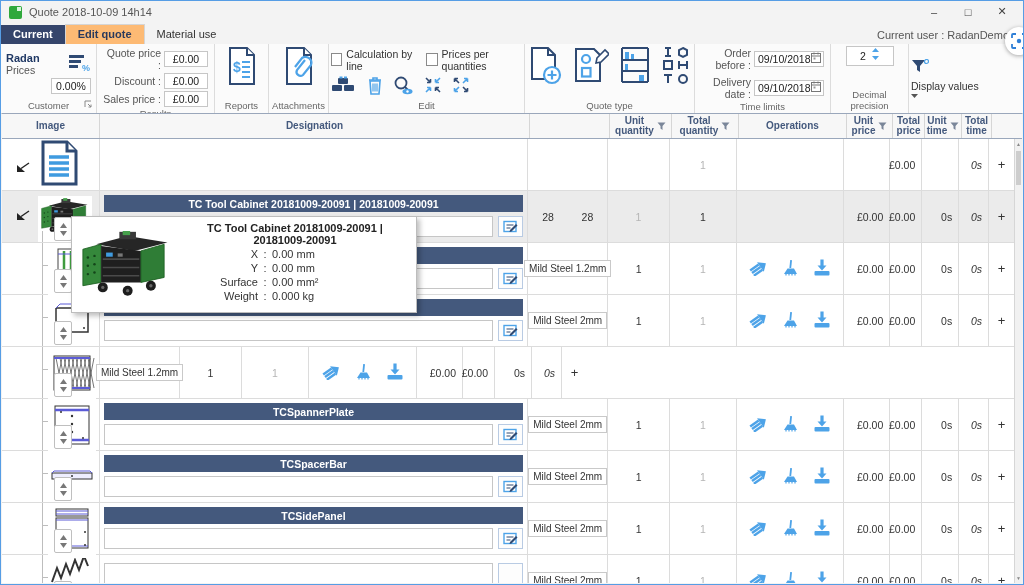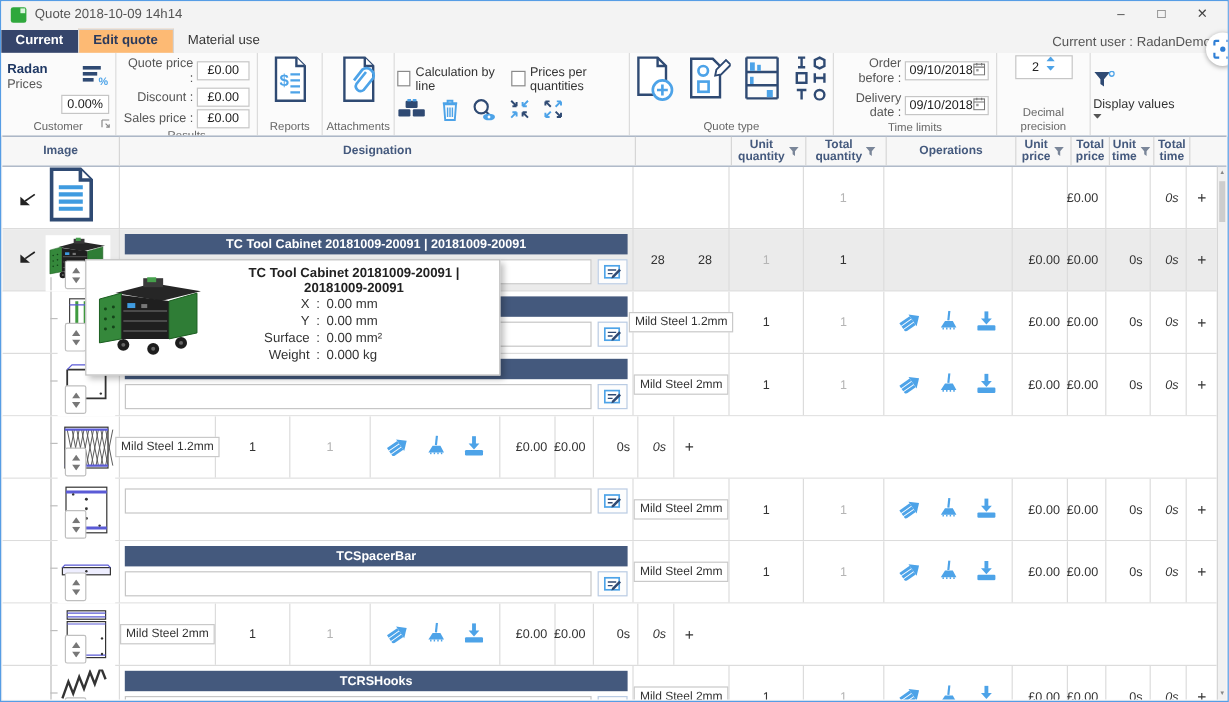--- a/index.html
+++ b/index.html
@@ -252,20 +252,21 @@
               <g stroke-width="1.6" fill="none">
                 <path d="M7,7 L2.5,2.5 M2.5,2.5 h3.5 M2.5,2.5 v3.5" stroke="#2f4a73"></path>
                 <path d="M11,7 L15.5,2.5 M15.5,2.5 h-3.5 M15.5,2.5 v3.5" stroke="#4da3e8"></path>
                 <path d="M7,11 L2.5,15.5 M2.5,15.5 h3.5 M2.5,15.5 v-3.5" stroke="#4da3e8"></path>
                 <path d="M11,11 L15.5,15.5 M15.5,15.5 h-3.5 M15.5,15.5 v-3.5" stroke="#2f4a73"></path>
               </g>
             </svg>
           </span>
         </div>
       </div>
+      <div class="group-label">Edit</div>
     </div>
 
     <div class="group" style="width:170px">
       <div class="group-content" style="gap:10px;">
         <span>
           <svg width="34" height="40" viewBox="0 0 34 40" fill="none">
             <path d="M3,2 h16 l7,7 v24 h-23 z" stroke="#2f4a73" stroke-width="2" fill="#fff"></path>
             <path d="M19,2 v7 h7" stroke="#2f4a73" stroke-width="2"></path>
             <circle cx="23" cy="29" r="8" fill="#fff" stroke="#4da3e8" stroke-width="2.2"></circle>
             <path d="M23,24.5 v9 M18.5,29 h9" stroke="#4da3e8" stroke-width="2.2"></path>
@@ -761,20 +762,21 @@
               <svg width="7" height="5" viewBox="0 0 7 5">
                 <polygon points="3.5,0 7,5 0,5" fill="#777"></polygon>
               </svg>
               <svg width="7" height="5" viewBox="0 0 7 5">
                 <polygon points="3.5,5 7,0 0,0" fill="#777"></polygon>
               </svg>
             </div>
           </div>
           <div class="cell" style="width: 430px; display: block;">
             <div class="desig-wrap">
+              <div class="desig-bar">TCSpannerPlate</div>
               <div class="desig-inrow">
                 <input class="desig-input" value="" style="">
                 <div class="edit-btn">
                   <svg width="15" height="13" viewBox="0 0 15 13" fill="none">
                     <rect x="1" y="1.5" width="12" height="10" stroke="#4da3e8" stroke-width="1.4" fill="#fff"></rect>
                     <path d="M3.5,5 h7 M3.5,8 h4" stroke="#2f4a73" stroke-width="1.2"></path>
                     <path d="M8,11 l6,-6 1.5,1.5 -6,6 -2,0.5 z" fill="#2f4a73" transform="translate(-1,-1)"></path>
                   </svg>
                 </div>
               </div>
@@ -914,20 +916,35 @@
               </svg></span>
             <div class="spinner">
               <svg width="7" height="5" viewBox="0 0 7 5">
                 <polygon points="3.5,0 7,5 0,5" fill="#777"></polygon>
               </svg>
               <svg width="7" height="5" viewBox="0 0 7 5">
                 <polygon points="3.5,5 7,0 0,0" fill="#777"></polygon>
               </svg>
             </div>
           </div>
+          <div class="cell" style="width: 430px; display: block;">
+            <div class="desig-wrap">
+              <div class="desig-bar">TCSidePanel</div>
+              <div class="desig-inrow">
+                <input class="desig-input" value="" style="">
+                <div class="edit-btn">
+                  <svg width="15" height="13" viewBox="0 0 15 13" fill="none">
+                    <rect x="1" y="1.5" width="12" height="10" stroke="#4da3e8" stroke-width="1.4" fill="#fff"></rect>
+                    <path d="M3.5,5 h7 M3.5,8 h4" stroke="#2f4a73" stroke-width="1.2"></path>
+                    <path d="M8,11 l6,-6 1.5,1.5 -6,6 -2,0.5 z" fill="#2f4a73" transform="translate(-1,-1)"></path>
+                  </svg>
+                </div>
+              </div>
+            </div>
+          </div>
           <div class="cell" style="width: 80px;">
             <span class="material-box">Mild Steel 2mm</span>
           </div>
           <div class="cell center" style="width: 62px;">
             <span class="">1</span>
           </div>
           <div class="cell center" style="width: 67px;">
             <span class="gray">1</span>
           </div>
           <div class="cell center" style="width: 108px;">
@@ -969,21 +986,20 @@
             <div class="treeline" style="top:0;height:100%"></div>
             <div class="treestub" style="top:22px"></div>
             <span class="thumb"><svg width="48" height="30" viewBox="0 0 48 30">
                 <path d="M4,24 l5,-14 4,10 5,-14 4,10 5,-14 4,10 5,-14 4,10" fill="none" stroke="#333" stroke-width="2"></path>
                 <path d="M4,26 h40" stroke="#5b5bd6"></path>
               </svg></span>
             <div class="spinner"></div>
           </div>
           <div class="cell" style="width: 430px; display: block;">
             <div class="desig-wrap">
-              <div class="desig-bar">TCRSHooks</div>
               <div class="desig-inrow">
                 <input class="desig-input" value="" style="">
                 <div class="edit-btn"></div>
               </div>
             </div>
           </div>
           <div class="cell" style="width: 80px;">
             <span class="material-box">Mild Steel 2mm</span>
           </div>
           <div class="cell center" style="width: 62px;">

